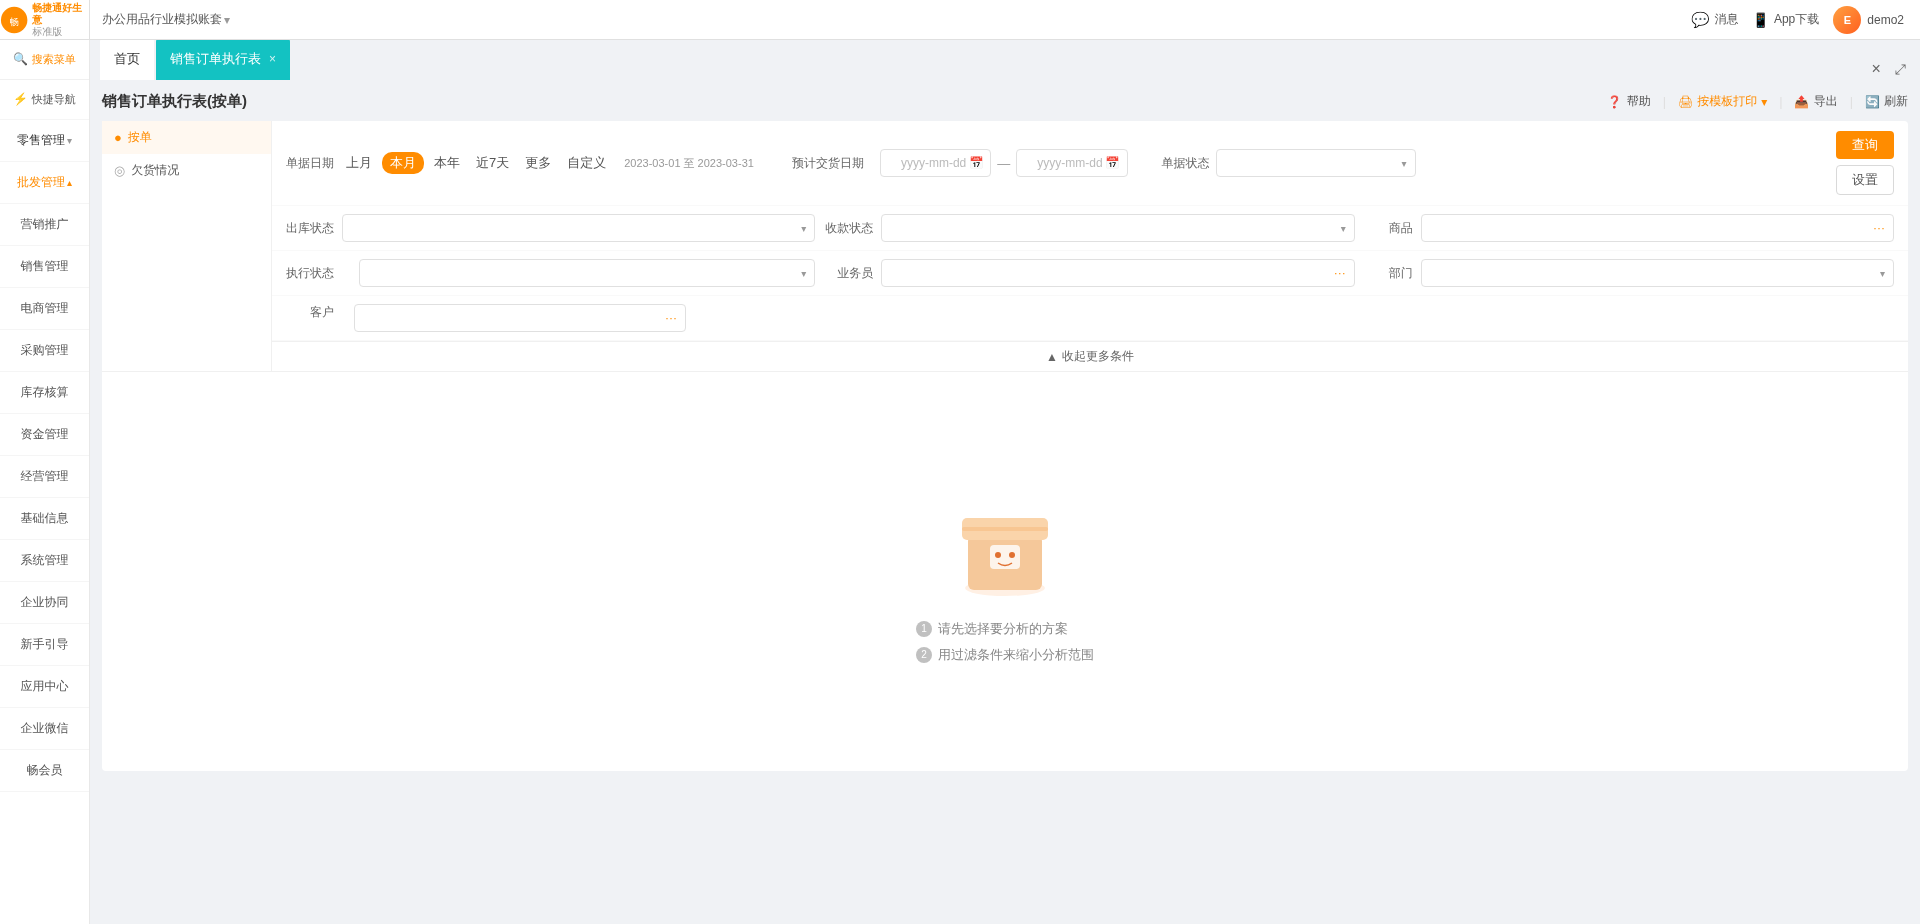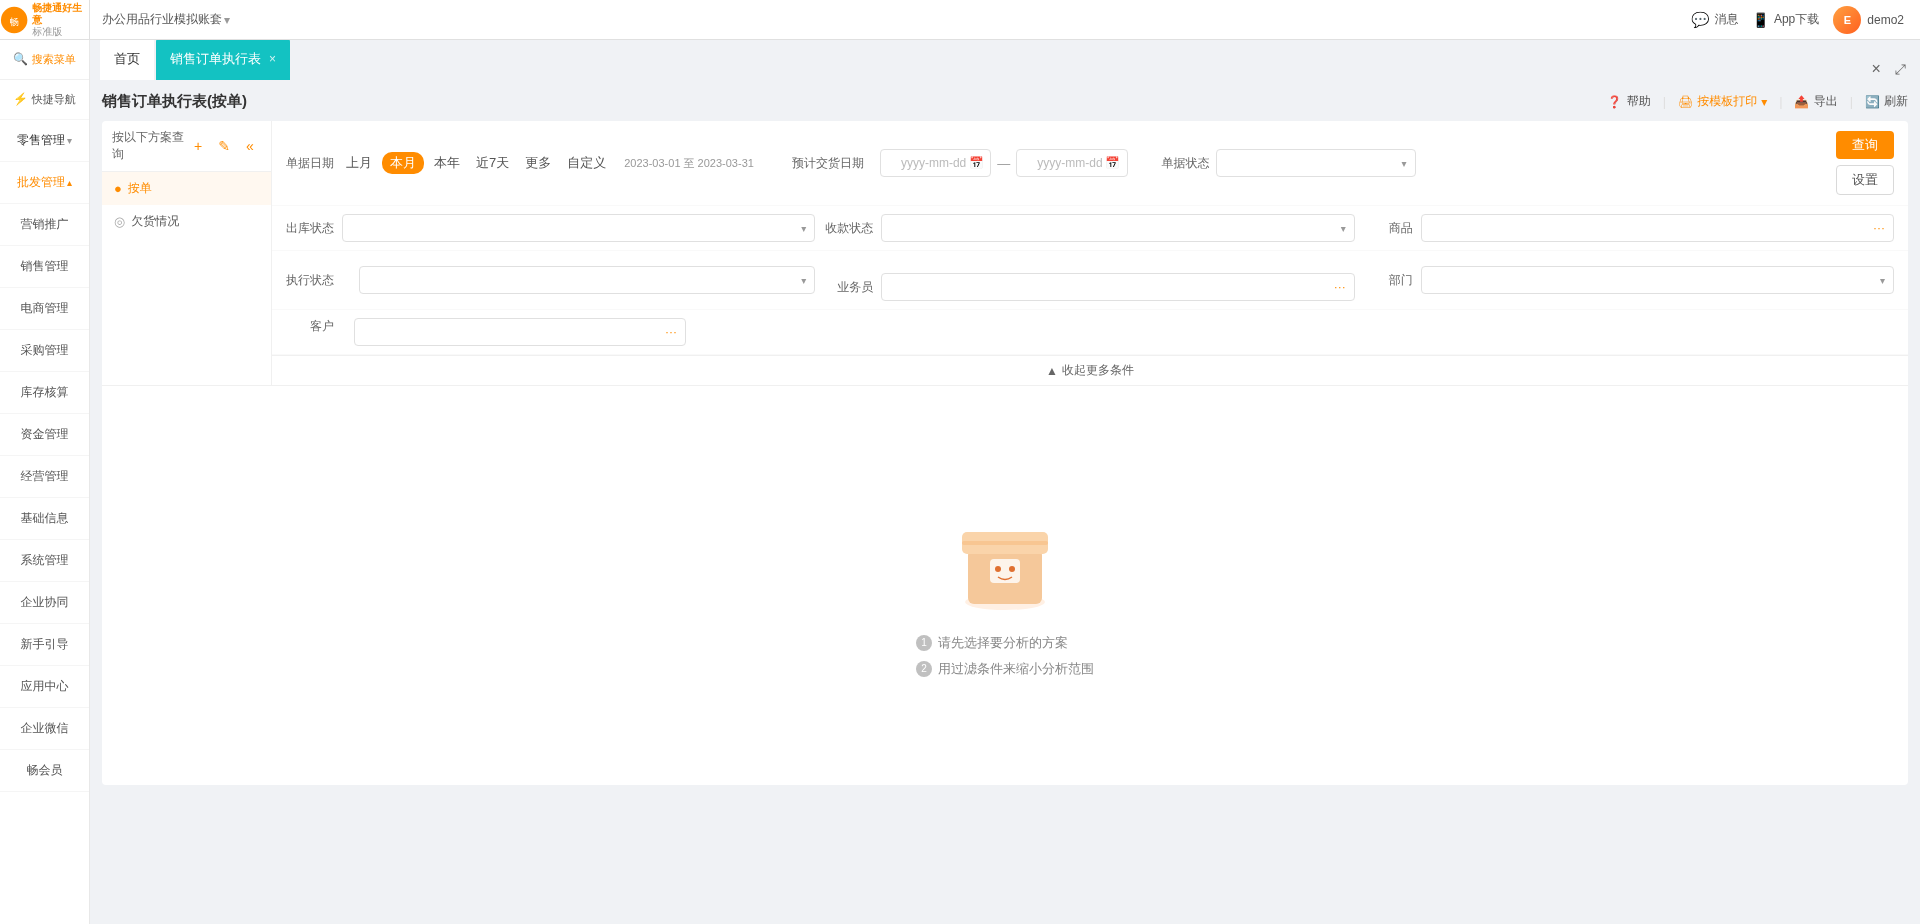--- a/index.html
+++ b/index.html
@@ -223,28 +223,20 @@
           </div>
         </div>
       </div>
 
       <div class="page-card">
         <div class="card-body" style="flex-direction:column;">
 
           <div style="display:flex;">
 
             <div class="scheme-panel">
-              <div class="scheme-panel-header">
-                <span class="scheme-panel-label">按以下方案查询</span>
-                <div class="scheme-icons">
-                  <span class="scheme-icon-btn">+</span>
-                  <span class="scheme-icon-btn">✎</span>
-                  <span class="scheme-icon-btn">«</span>
-                </div>
-              </div>
               <div class="scheme-item active">
                 <span class="scheme-item-icon" style="color:#ff8c00;">●</span>
                 <span>按单</span>
               </div>
               <div class="scheme-item">
                 <span class="scheme-item-icon" style="color:#aaa;">◎</span>
                 <span>欠货情况</span>
               </div>
             </div>
 
@@ -314,21 +306,21 @@
                 </div>
               </div>
 
               <div class="fc-row" style="padding:8px 14px;gap:10px;">
                 <div class="fc-field" style="flex:1;align-items:center;gap:25px;">
                   <span class="fc-label">执行状态</span>
                   <div class="fc-ctrl" style="flex:1;">
                     <span class="fc-arrow">▾</span>
                   </div>
                 </div>
-                <div class="fc-field" style="flex:1;align-items:center;gap:8px;margin-top:14px;">
+                <div class="fc-field" style="flex:1;align-items:center;gap:8px;">
                   <span class="fc-label">业务员</span>
                   <div class="fc-ctrl" style="flex:1;">
                     <span class="fc-more">···</span>
                   </div>
                 </div>
                 <div class="fc-field" style="flex:1;align-items:center;gap:8px;">
                   <span class="fc-label">部门</span>
                   <div class="fc-ctrl" style="flex:1;">
                     <span class="fc-arrow">▾</span>
                   </div>

